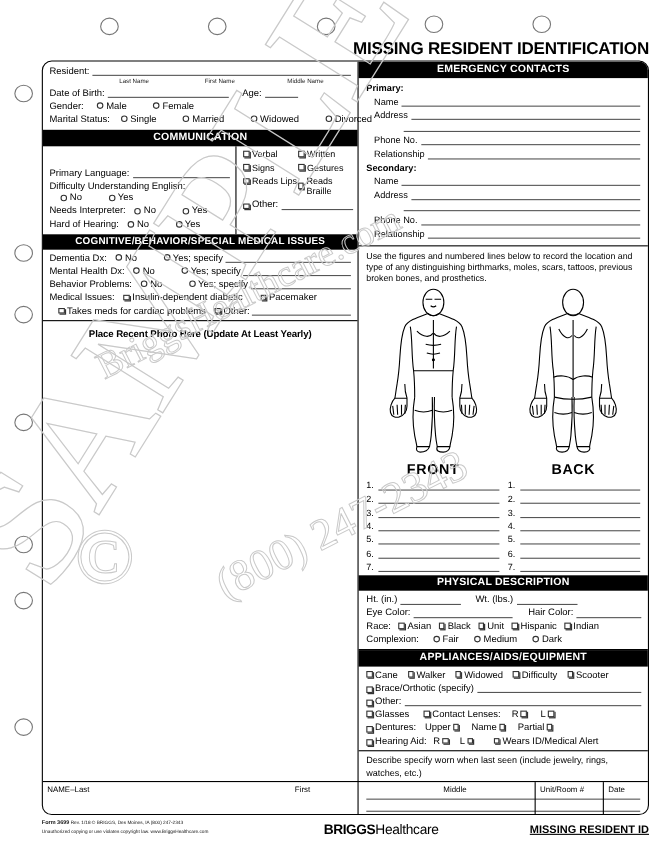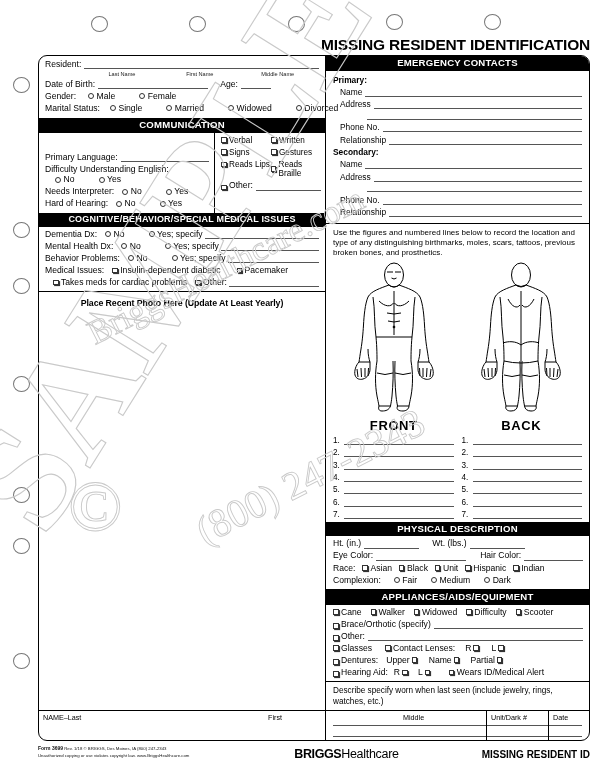--- a/index.html
+++ b/index.html
@@ -158,21 +158,21 @@
     position:absolute; left:38px; right:10px; top:745px;
     display:flex; align-items:flex-start;
   }
   #footer-legal { width:215px; font-size:4.3px; line-height:1.55; color:#111; }
   #footer-legal b { font-size:5px; }
   #footer-brand { flex:1; text-align:center; font-size:12.5px; padding-top:2px;}
   #footer-brand .b1 { font-weight:bold; letter-spacing:-0.4px; }
   #footer-brand .b2 { font-weight:normal; letter-spacing:-0.3px;text-align:right; }
   #footer-formname {
     width:150px; text-align:right; font-size:10px;
-    font-weight:bold; padding-top:4px;
+    font-weight:bold; padding-top:4px;text-decoration:underline;
   }
 
   
   #watermark {
     position:absolute; left:0; top:0;
     width:600px; height:776px;
     pointer-events:none; z-index:5;
   }
   #watermark text {
     fill:none; stroke:#c9c9c9; stroke-width:1.1;
@@ -753,21 +753,21 @@
       <div class="blank-rule"></div>
       <div class="blank-rule"></div>
       <div class="blank-rule"></div>
     </div>
   </div>
 
   <div id="name-strip">
     <div class="ns-last"><span>NAME–Last</span></div>
     <div class="ns-first"><span>First</span></div>
     <div class="ns-middle"><span>Middle</span></div>
-    <div class="ns-unit"><span>Unit/Dark #</span></div>
+    <div class="ns-unit"><span>Unit/Room #</span></div>
     <div class="ns-date"><span>Date</span></div>
   </div>
 
  </div>
 </div>
 
 <div id="footer">
   <div id="footer-legal">
     <div><b>Form 3699</b>
       <span>Rev. 1/18</span>

